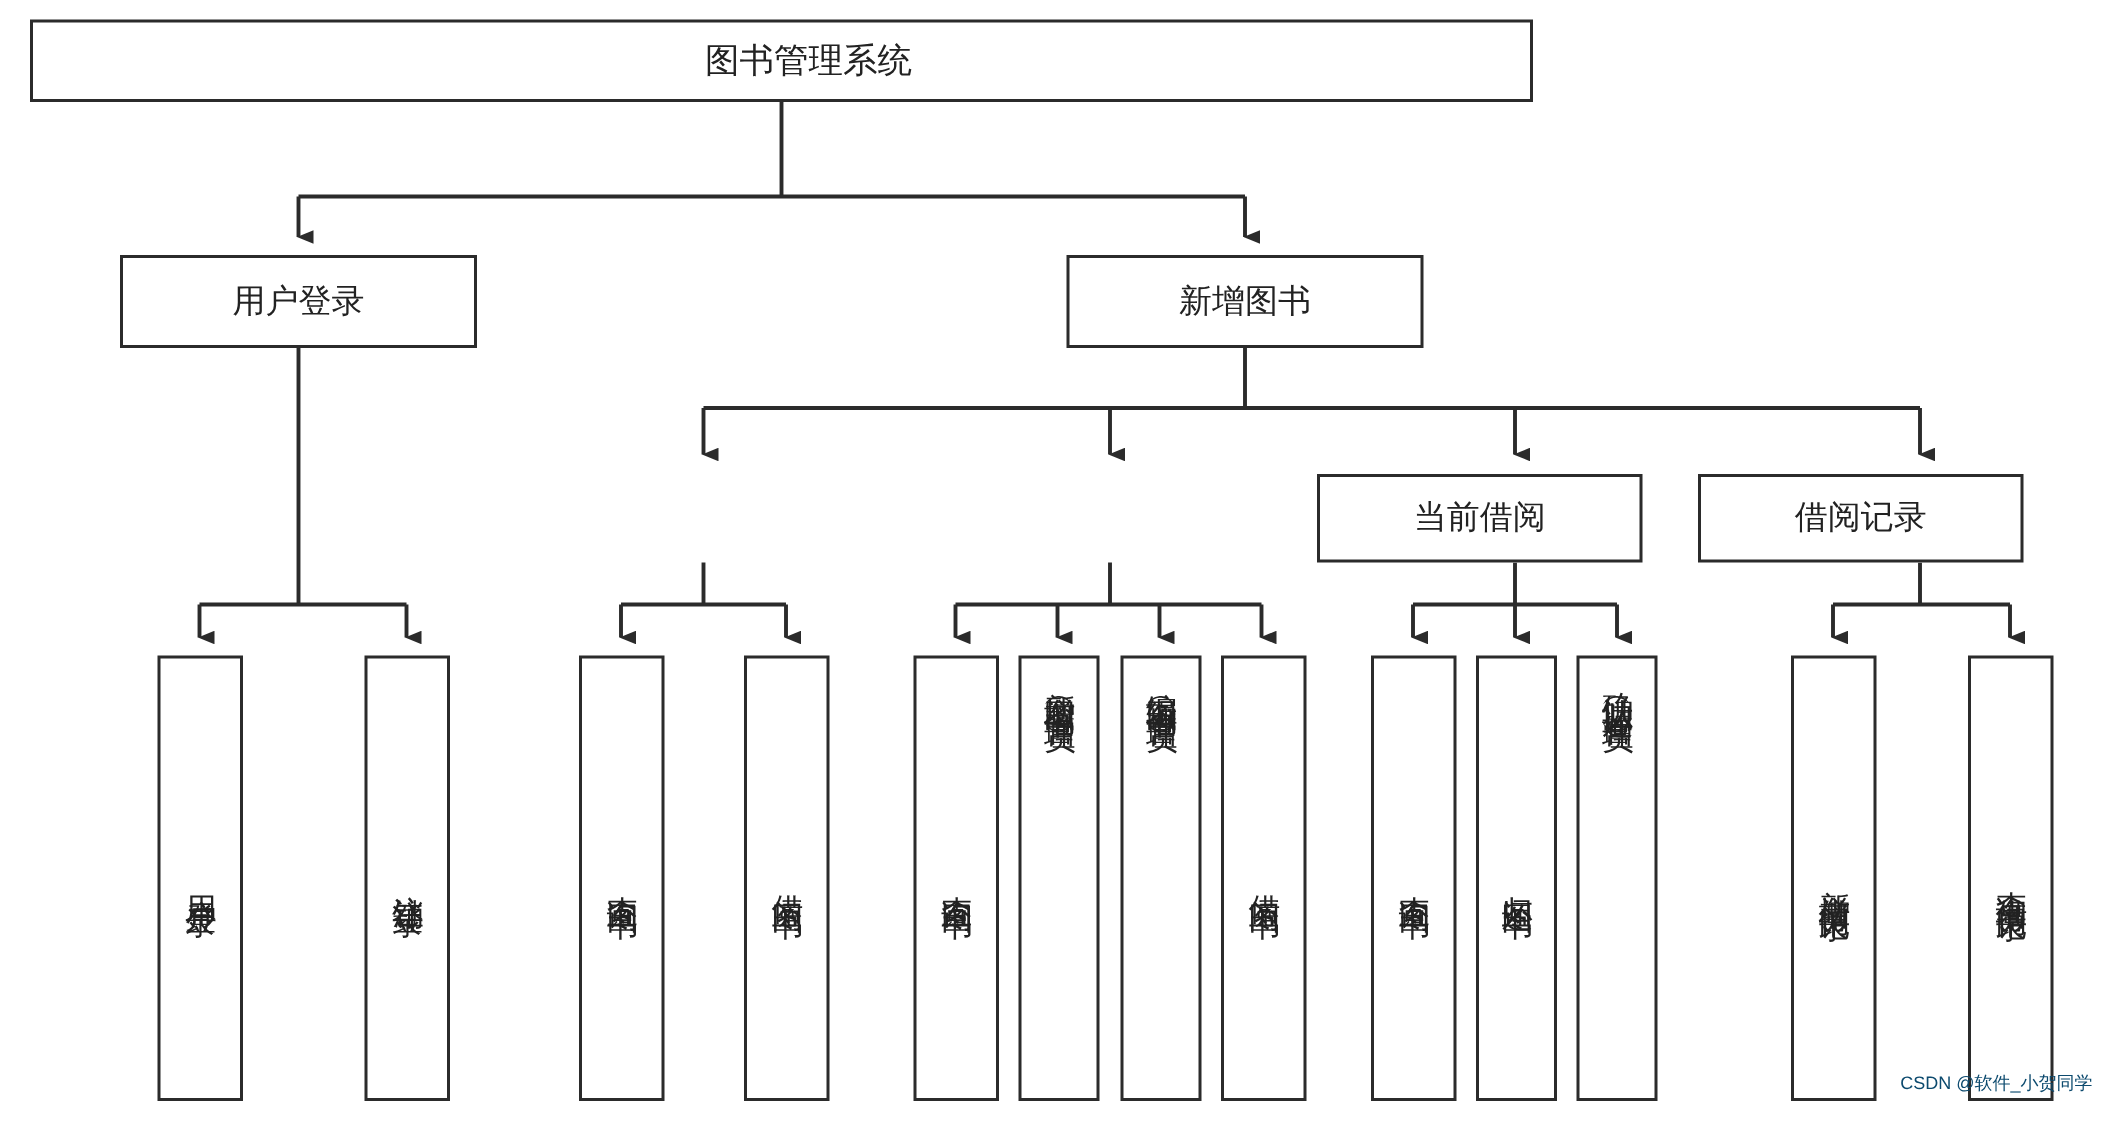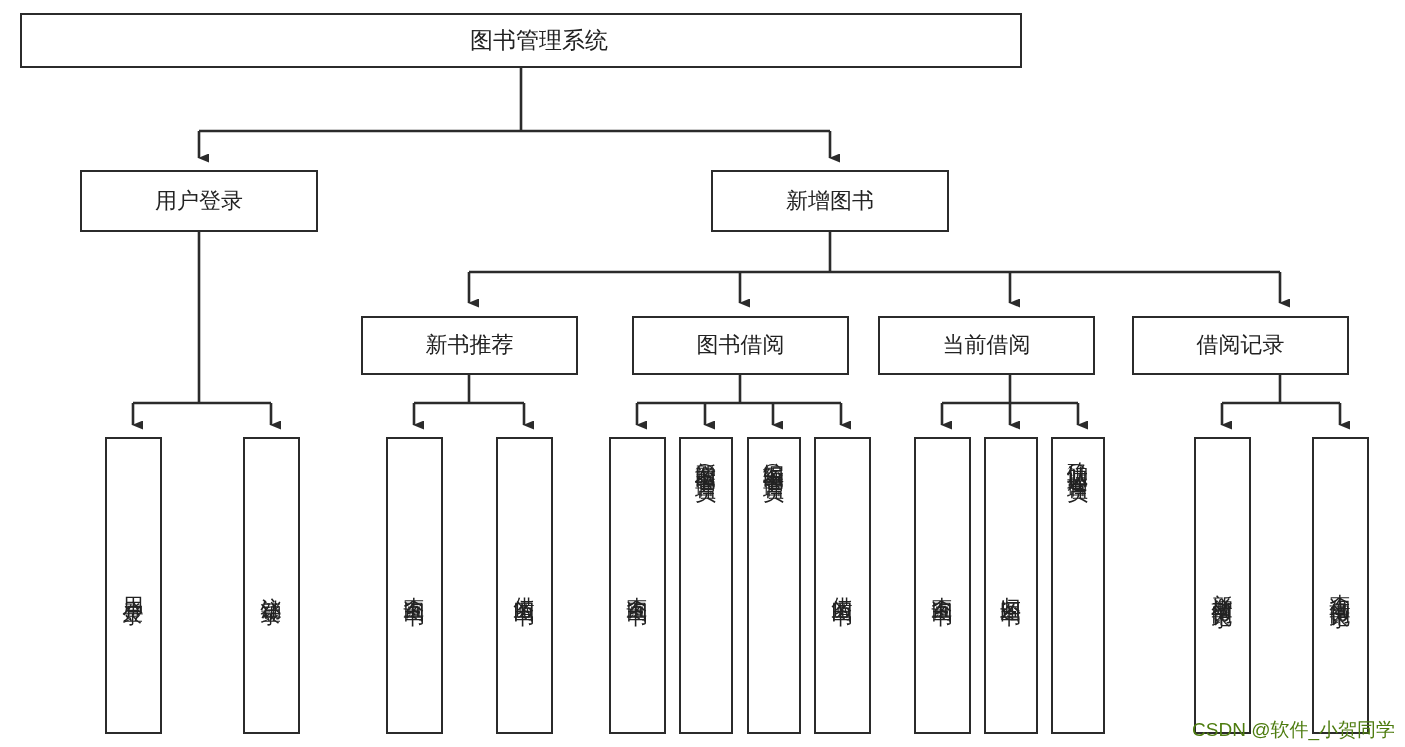--- a/index.html
+++ b/index.html
@@ -67,23 +67,23 @@
   }
   
   .node.vert.centered {
     align-items: center;
     padding-top: 0;
   }
   
   #watermark {
     position: absolute;
     right: 10px;
-    bottom: 4px;
-    font-size: 19px;
-    color: #4d7c0f;
+    bottom: 16px;
+    font-size: 12px;
+    color: #0c4a6e;
     font-family: "Liberation Sans", sans-serif;
     white-space: nowrap;
     pointer-events: none;
   }
 </style>
 </head>
 <body>
 
 <div id="diagram-root">
 
@@ -142,27 +142,21 @@
   </div>
 
   <div class="node horiz" style="left:80px; top:170px; width:238px; height:62px;">
     <span class="node-label">用户登录</span>
   </div>
 
   <div class="node horiz" style="left:711px; top:170px; width:238px; height:62px;">
     <span class="node-label">新增图书</span>
   </div>
 
-  <div class="node horiz" style="left:361px; top:316px; width:217px; height:59px;">
-    <span class="node-label">新书推荐</span>
-  </div>
-
-  <div class="node horiz" style="left:632px; top:316px; width:217px; height:59px;">
-    <span class="node-label">图书借阅</span>
-  </div>
+
 
   <div class="node horiz" style="left:878px; top:316px; width:217px; height:59px;">
     <span class="node-label">当前借阅</span>
   </div>
 
   <div class="node horiz" style="left:1132px; top:316px; width:217px; height:59px;">
     <span class="node-label">借阅记录</span>
   </div>
 
   <div class="node vert centered" style="left:105px; top:437px; width:57px; height:297px;">

